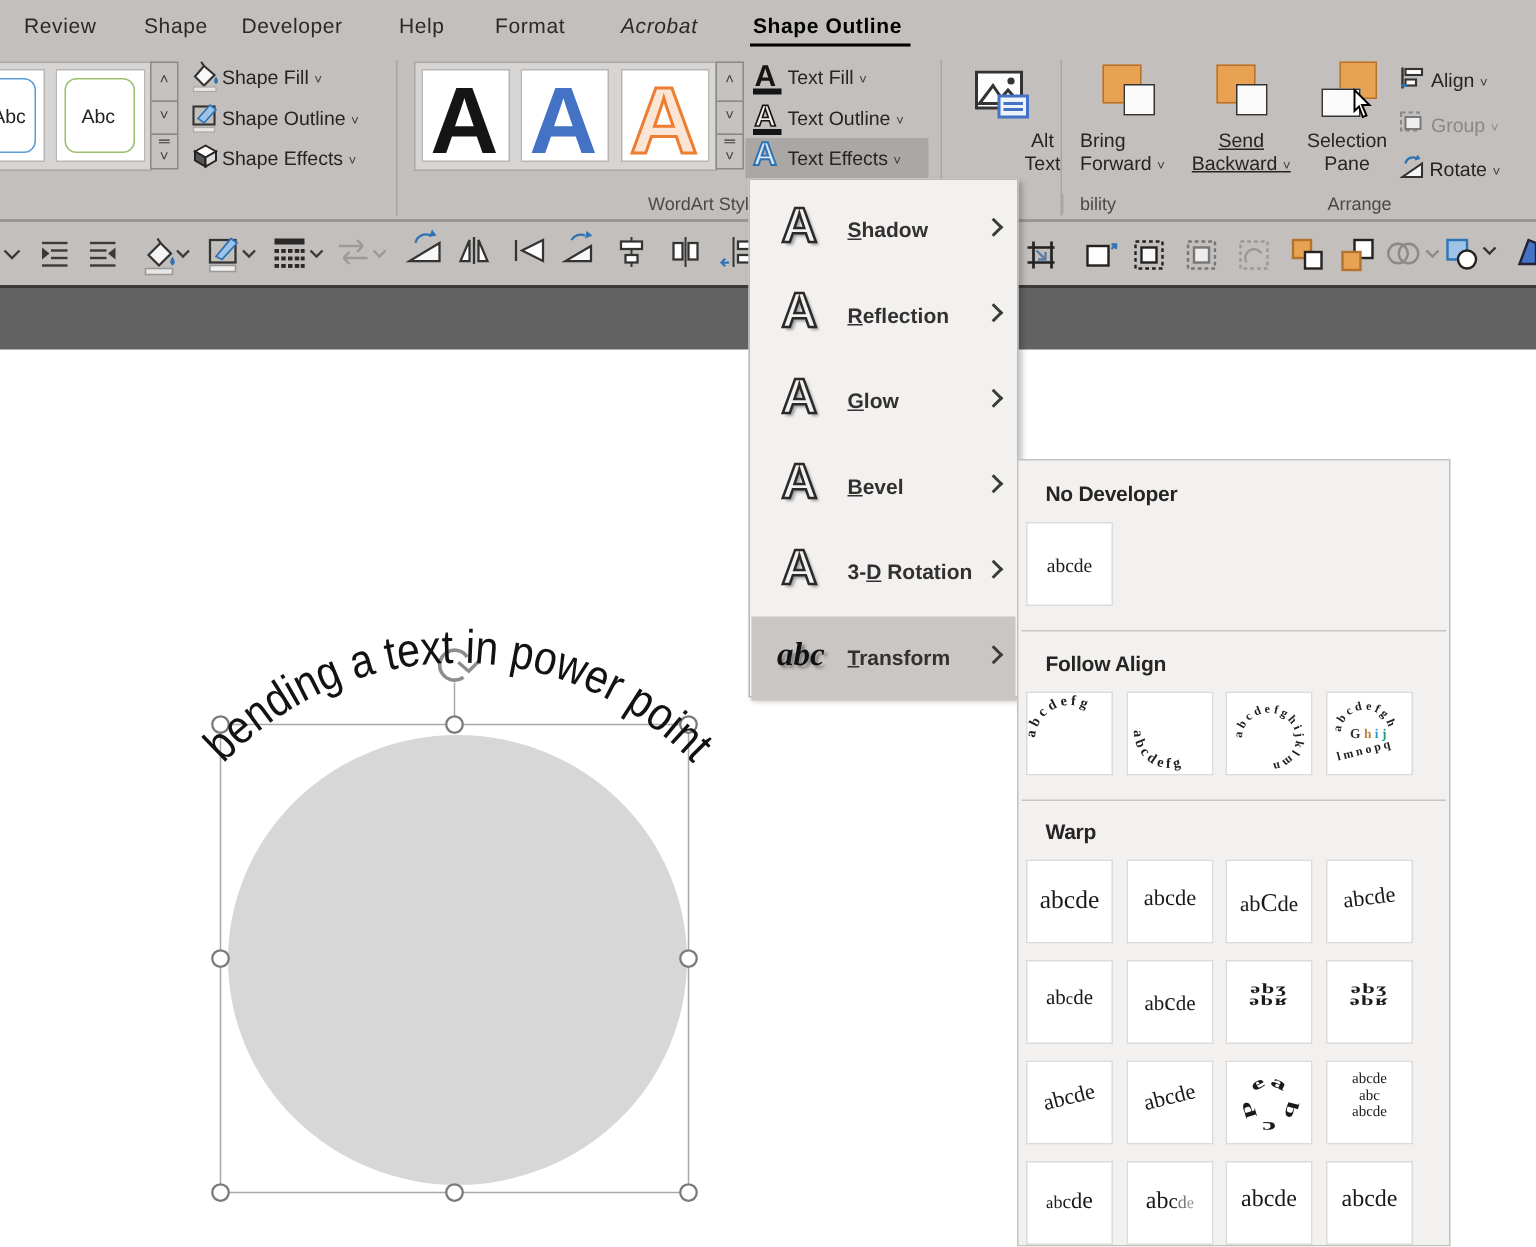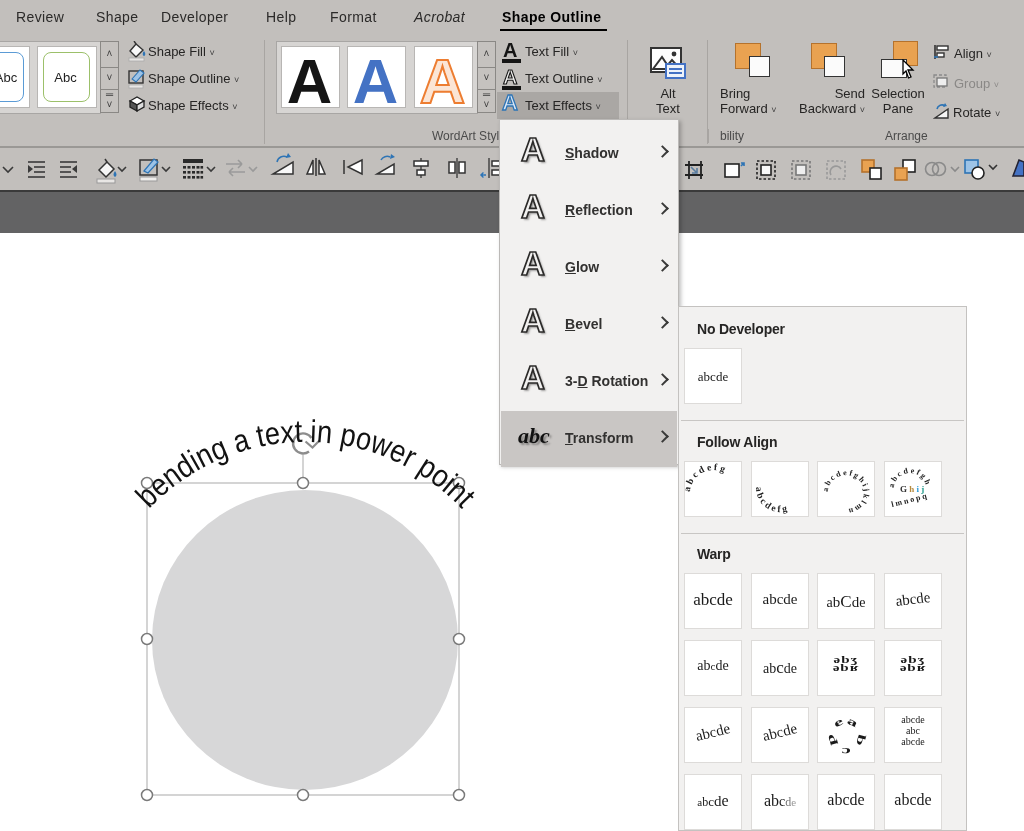--- a/index.html
+++ b/index.html
@@ -118,31 +118,31 @@
 
 <svg class="abs" style="left:650px;top:47px;" width="36" height="36" viewBox="0 0 36 36">
   <rect x="1" y="1" width="30" height="24" fill="#fdfdfd" stroke="#333" stroke-width="2"></rect>
   <circle cx="24" cy="7" r="2.4" fill="#333"></circle>
   <path d="M3 22 L12 10 L20 22 Z" fill="none" stroke="#333" stroke-width="2"></path>
   <path d="M16 20 L22 13 L30 22" fill="none" stroke="#333" stroke-width="2"></path>
   <rect x="16" y="17" width="19" height="14" fill="#eef3fa" stroke="#4472c4" stroke-width="2"></rect>
   <line x1="19" y1="22" x2="32" y2="22" stroke="#4472c4" stroke-width="2"></line>
   <line x1="19" y1="26" x2="32" y2="26" stroke="#4472c4" stroke-width="2"></line>
 </svg>
-<div class="rlab" style="left:650px;top:86px;width:36px;text-align:center;">Alt<br>Text</div>
+<div class="rlab" style="left:677px;top:86px;width:36px;text-align:center;">Alt<br>Text</div>
 
 <div class="vsep" style="left:707px;"></div>
 
 <div class="abs" style="left:735px;top:43px;width:24px;height:24px;background:#e9a251;border:1.5px solid #b5722c;"></div>
 <div class="abs" style="left:749px;top:56px;width:19px;height:19px;background:#fbfbfb;border:1.5px solid #333;"></div>
 <div class="rlab" style="left:720px;top:86px;width:60px;text-align:left;">Bring<br>Forward <span class="chev">˅</span></div>
 
 <div class="abs" style="left:811px;top:43px;width:24px;height:24px;background:#e9a251;border:1.5px solid #b5722c;"></div>
 <div class="abs" style="left:824px;top:56px;width:19px;height:19px;background:#fbfbfb;border:1.5px solid #333;"></div>
-<div class="rlab" style="left:790px;top:86px;width:75px;text-align:right;">Send<br>Backward <span class="chev">˅</span></div>
+<div class="rlab" style="left:790px;top:86px;width:75px;text-align:center;text-decoration:underline;">Send<br>Backward <span class="chev">˅</span></div>
 
 <div class="abs" style="left:893px;top:41px;width:23px;height:23px;background:#e9a251;border:1.5px solid #b5722c;"></div>
 <div class="abs" style="left:881px;top:59px;width:24px;height:17px;background:#fbfbfb;border:1.5px solid #333;"></div>
 <svg class="abs" style="left:900px;top:59px;" width="19" height="21" viewBox="0 0 19 21">
  <path d="M3 1 L13 11 L8 11 L11 18 L8.5 19 L6 12 L3 15 Z" fill="#fff" stroke="#000" stroke-width="1.3"></path>
 </svg>
 <div class="rlab" style="left:866px;top:86px;width:64px;text-align:center;">Selection<br>Pane</div>
 
 <svg class="abs" style="left:933px;top:44px;" width="17" height="16" viewBox="0 0 17 16">
  <line x1="2" y1="1" x2="2" y2="15" stroke="#333" stroke-width="1.6"></line>

